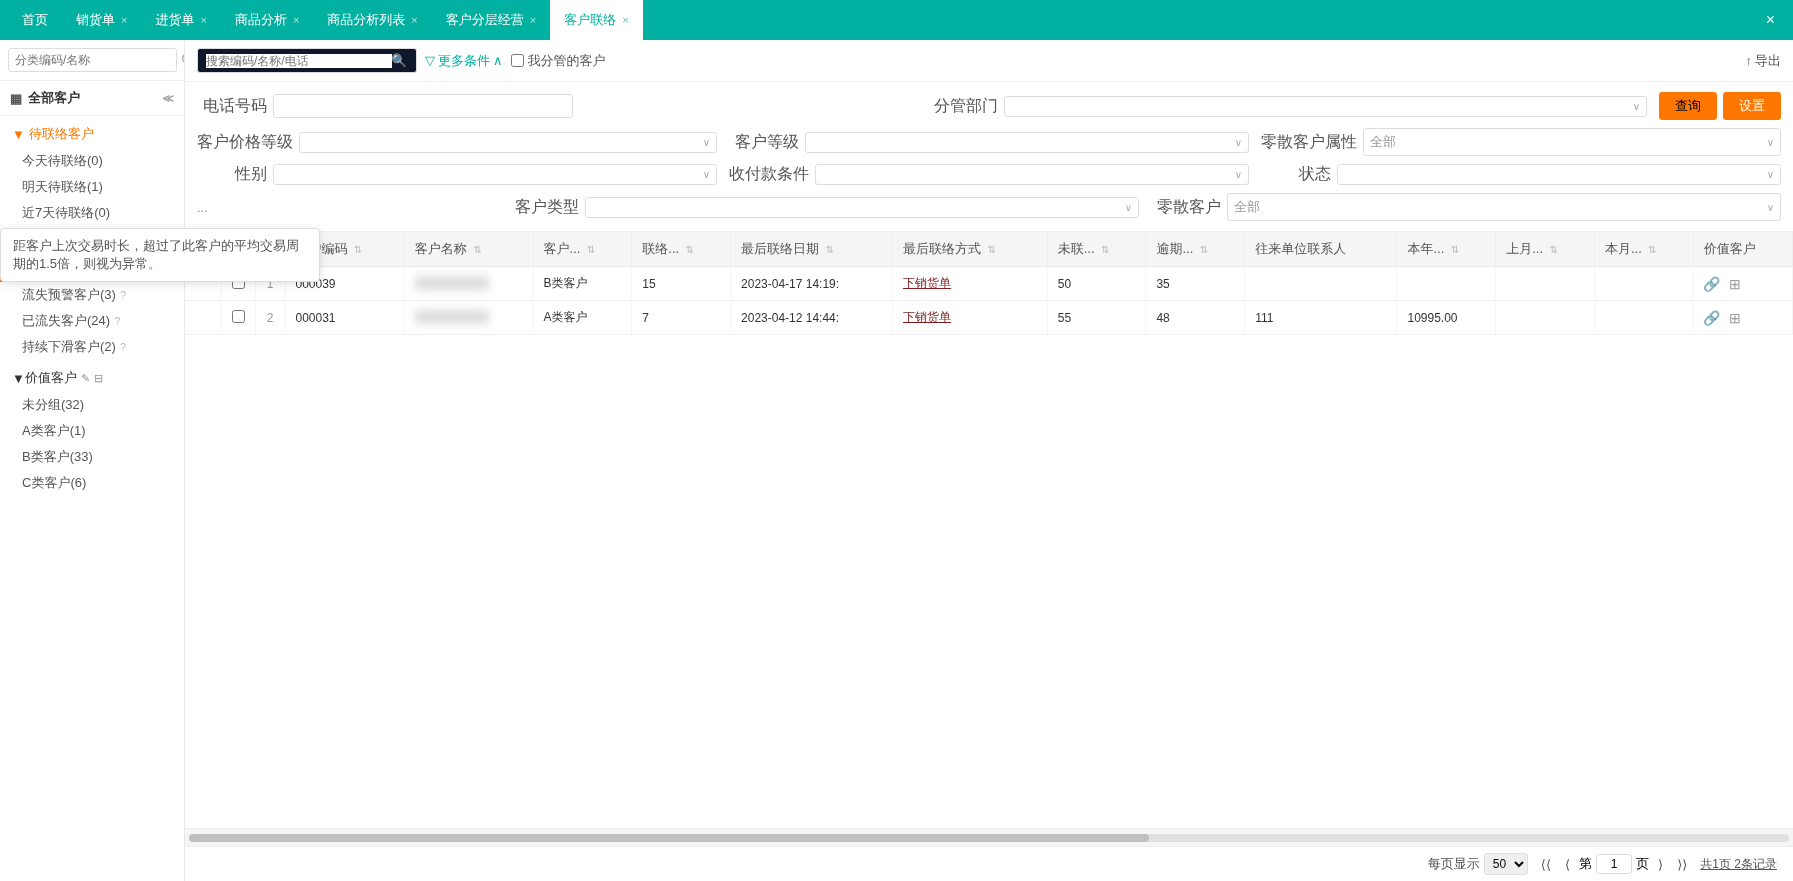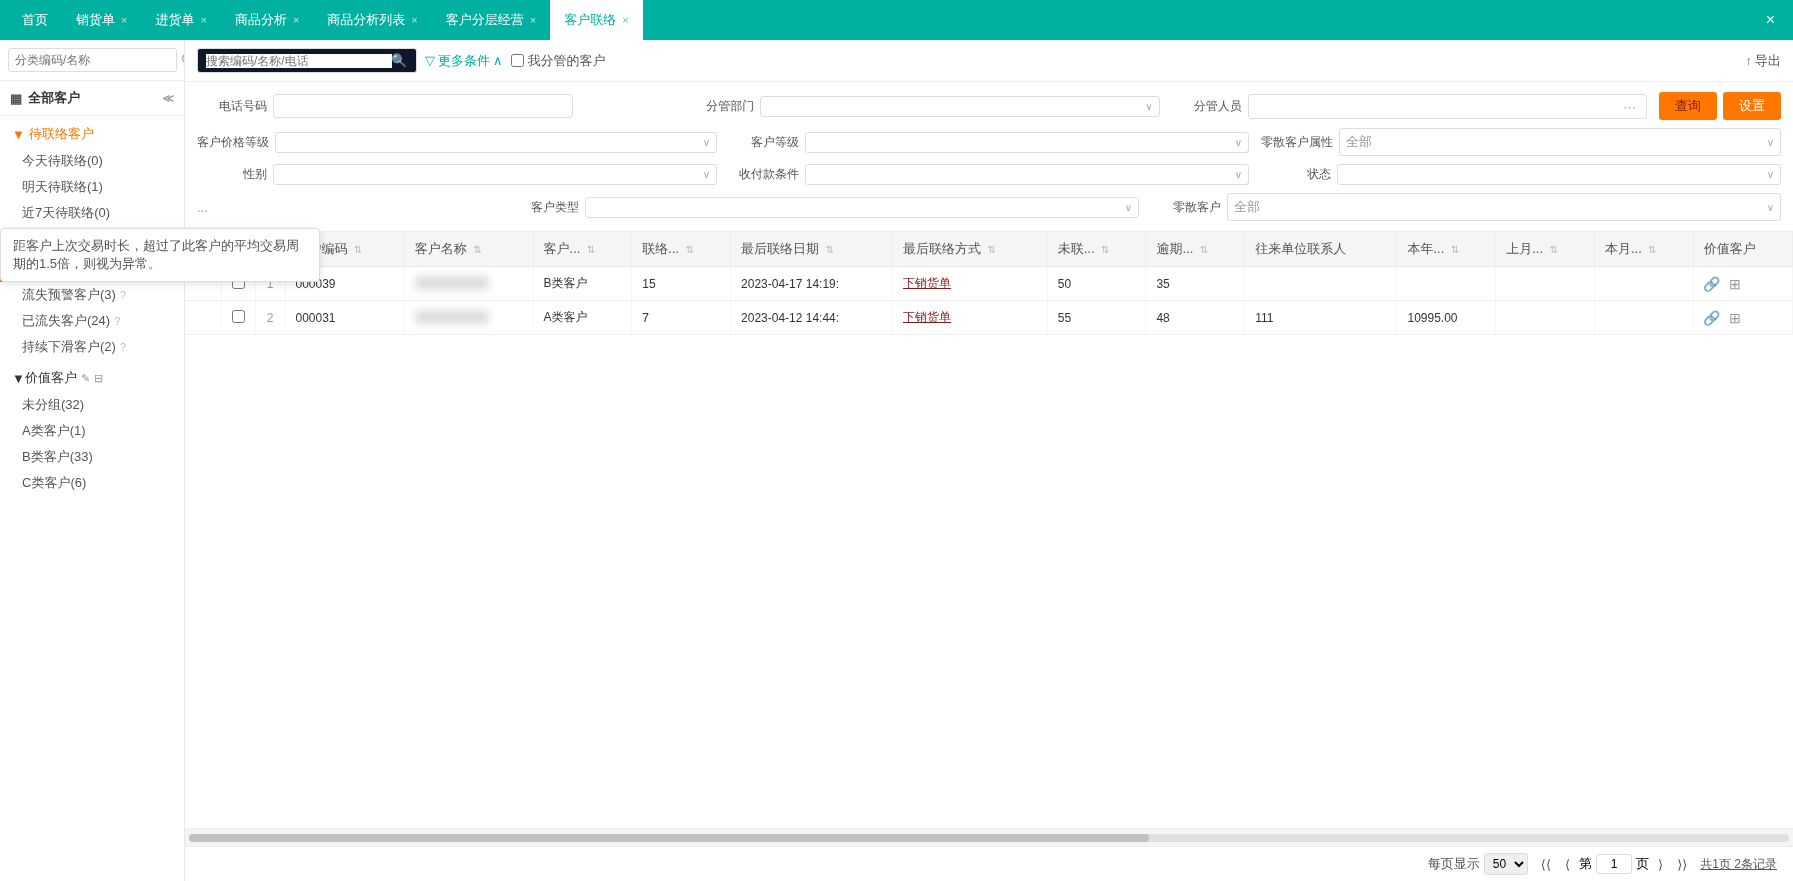--- a/index.html
+++ b/index.html
@@ -95,34 +95,34 @@
 
     
     .advanced-filter {
       background: #fff; border-bottom: 1px solid #eee; padding: 10px 12px;
     }
     .filter-row { display: flex; align-items: center; margin-bottom: 8px; gap: 12px; }
     .filter-row:last-child { margin-bottom: 0; }
     .filter-field {
       display: flex; align-items: center; flex: 1;
     }
-    .filter-label { color: #555; font-size: 12px; white-space: nowrap; min-width: 70px; text-align: right; margin-right: 6px; }
+    .filter-label { color: #555; font-size: 16px; white-space: nowrap; min-width: 70px; text-align: right; margin-right: 6px; }
     .filter-select {
       flex: 1; border: 1px solid #ddd; border-radius: 3px; padding: 4px 6px;
       font-size: 12px; background: #fff; cursor: pointer;
       display: flex; align-items: center; justify-content: space-between; color: #999;
     }
     .filter-select .arrow { color: #aaa; font-size: 10px; }
     .filter-input {
       flex: 1; border: 1px solid #ddd; border-radius: 3px; padding: 4px 6px;
       font-size: 12px; outline: none;
     }
     .filter-row-actions { display: flex; gap: 6px; margin-left: auto; }
     .btn-query {
-      background: #ff7700; color: #7f1d1d; border: none; border-radius: 3px;
+      background: #ff7700; color: #000000; border: none; border-radius: 3px;
       padding: 5px 16px; cursor: pointer; font-size: 13px;
     }
     .btn-settings {
       background: #ff7700; color: #fff; border: none; border-radius: 3px;
       padding: 5px 16px; cursor: pointer; font-size: 13px;
     }
     .filter-dots { color: #999; cursor: pointer; margin-right: 4px; }
 
     
     .table-area { flex: 1; overflow: auto; background: #fff; }
@@ -339,27 +339,20 @@
       <div class="filter-row">
         <div class="filter-field">
           <span class="filter-label">电话号码</span>
           <input class="filter-input" type="text" style="max-width: 300px;">
         </div>
         <div class="filter-field">
           <span class="filter-label">分管部门</span>
           <div class="filter-select">
             <span></span>
             <span class="arrow">∨</span>
-          </div>
-        </div>
-        <div class="filter-field">
-          <span class="filter-label">分管人员</span>
-          <div class="filter-select" style="min-width:120px;">
-            <span></span>
-            <span class="filter-dots">···</span>
           </div>
         </div>
         <div class="filter-row-actions">
           <button class="btn-query">查询</button>
           <button class="btn-settings">设置</button>
         </div>
       </div>
 
       <div class="filter-row">
         <div class="filter-field">

